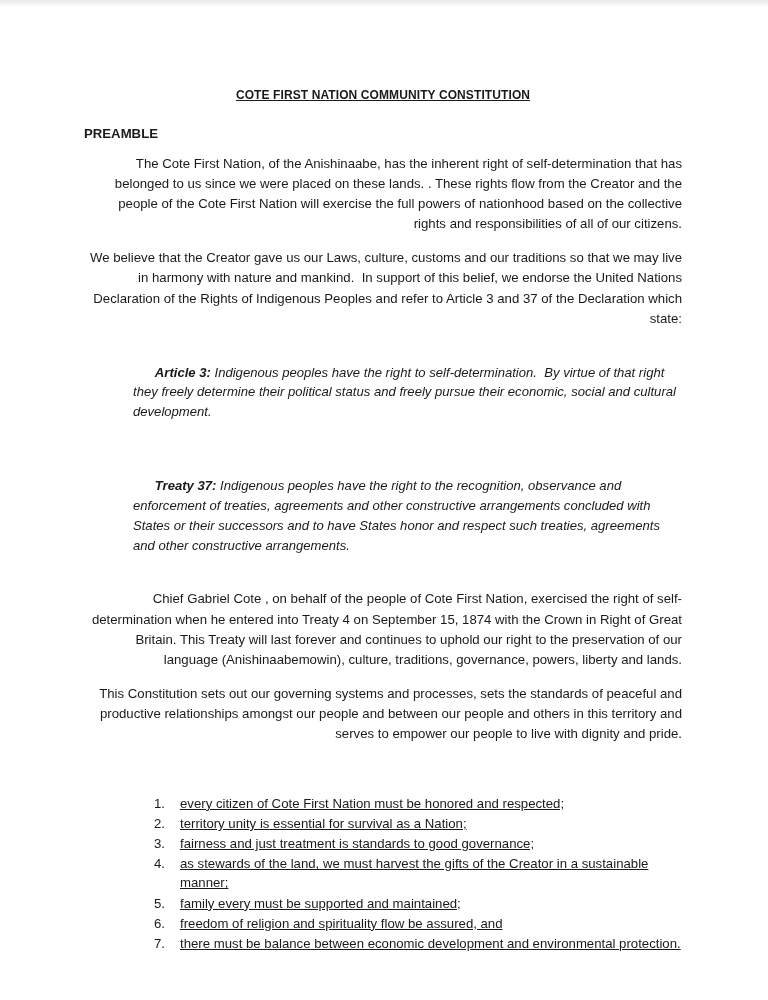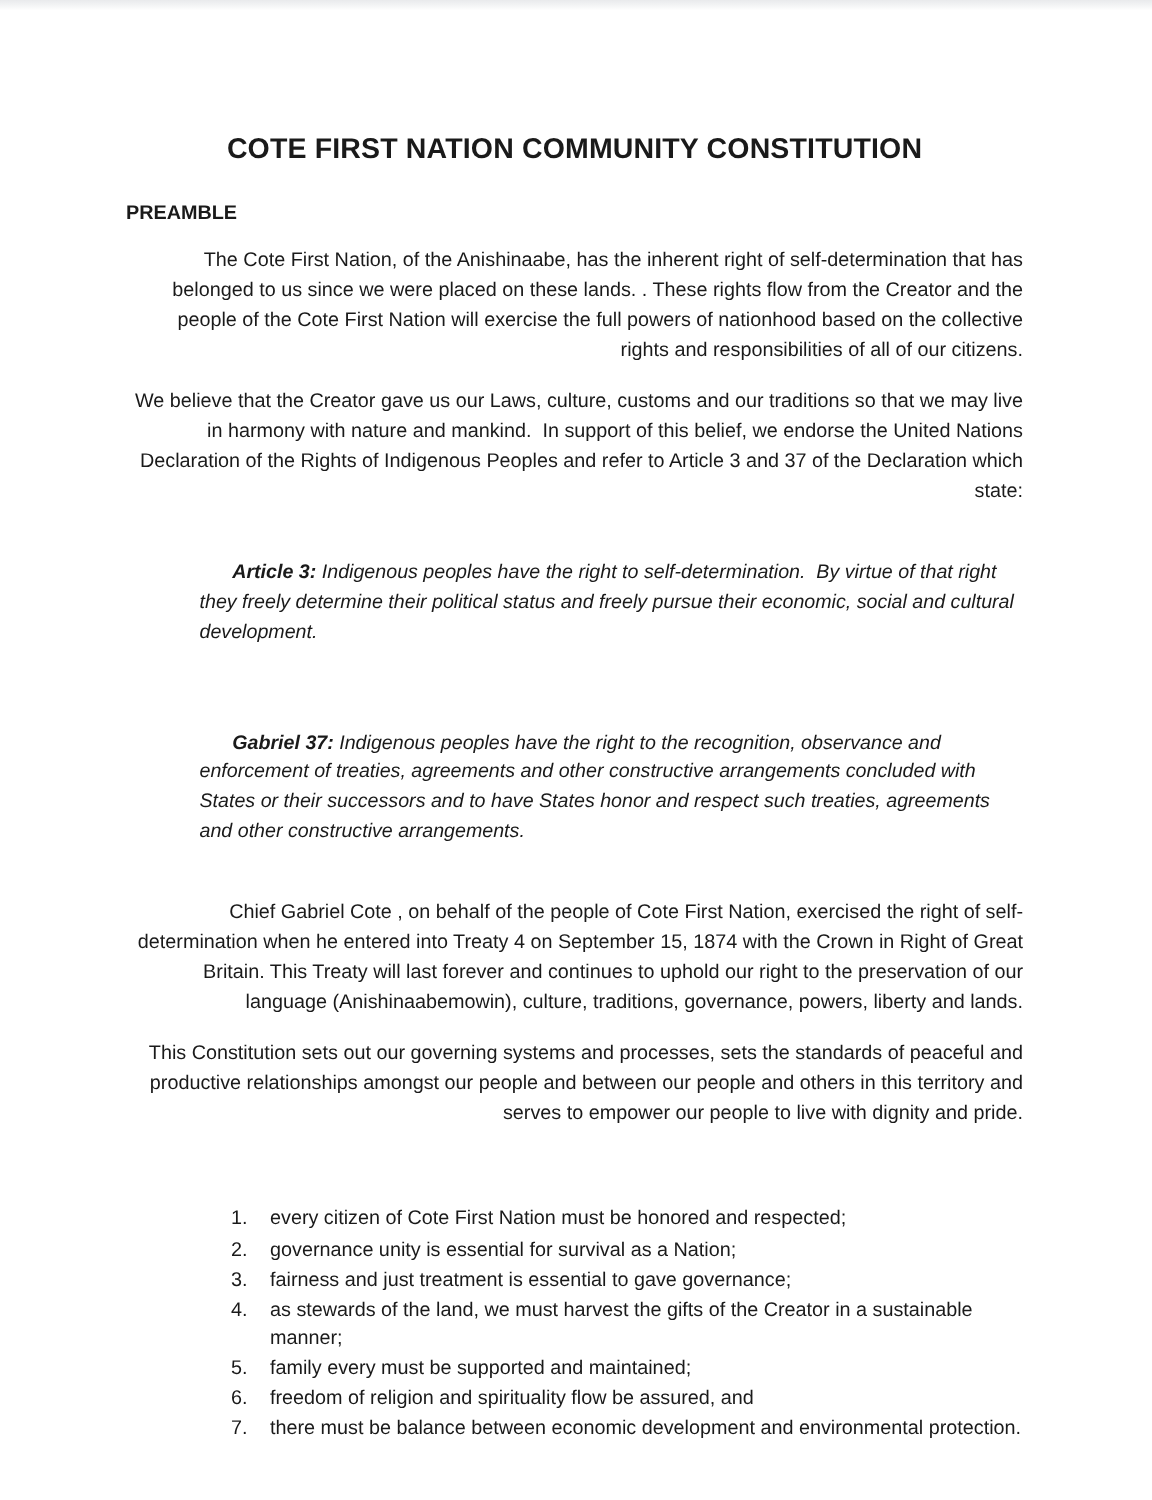--- a/index.html
+++ b/index.html
@@ -38,22 +38,23 @@
 
   .content {
     position: absolute;
     left: 84px;
     top: 88px;
     width: 598px;
   }
 
   .doc-title {
     text-align: center;
-    font-size: 19px;
+    font-size: 12px;
     font-weight: bold;
+    text-decoration: underline;
     letter-spacing: 0.1px;
     margin: 0 0 21px 0;
     line-height: 1.25;
   }
 
   .section-heading {
     font-size: 13.2px;
     font-weight: bold;
     margin: 0;
     line-height: 1.3;
@@ -100,20 +101,21 @@
   }
 
   ol.values-list li {
     position: relative;
     counter-increment: valitem;
     font-size: 13.2px;
     line-height: 1.45;
     padding-left: 96px;
     margin: 0 0 1px 0;
     min-height: 18px;
+    text-decoration: underline;
   }
 
   ol.values-list li::before {
     content: counter(valitem) ".";
     position: absolute;
     left: 70px;
     top: 0;
     width: 20px;
     text-align: left;
     font-size: 13.2px;
@@ -142,37 +144,37 @@
 
     <p class="body-para">The Cote First Nation, of the Anishinaabe, has the inherent right of self-determination that has belonged to us since we were placed on these lands. . These rights flow from the Creator and the people of the Cote First Nation will exercise the full powers of nationhood based on the collective rights and responsibilities of all of our citizens.</p>
 
     <p class="body-para">We believe that the Creator gave us our Laws, culture, customs and our traditions so that we may live in harmony with nature and mankind.  In support of this belief, we endorse the United Nations Declaration of the Rights of Indigenous Peoples and refer to Article 3 and 37 of the Declaration which state:</p>
 
     <div class="quote-block">
       <span class="quote-label">Article 3:</span><span> Indigenous peoples have the right to self-determination.  By virtue of that right they freely determine their political status and freely pursue their economic, social and cultural development.</span>
     </div>
 
     <div class="quote-block">
-      <span class="quote-label">Gabriel 37:</span><span> Indigenous peoples have the right to the recognition, observance and enforcement of treaties, agreements and other constructive arrangements concluded with States or their successors and to have States honor and respect such treaties, agreements and other constructive arrangements.</span>
+      <span class="quote-label">Treaty 37:</span><span> Indigenous peoples have the right to the recognition, observance and enforcement of treaties, agreements and other constructive arrangements concluded with States or their successors and to have States honor and respect such treaties, agreements and other constructive arrangements.</span>
     </div>
 
     <p class="body-para">Chief Gabriel Cote , on behalf of the people of Cote First Nation, exercised the right of self-determination when he entered into Treaty 4 on September 15, 1874 with the Crown in Right of Great Britain. This Treaty will last forever and continues to uphold our right to the preservation of our language (Anishinaabemowin), culture, traditions, governance, powers, liberty and lands.</p>
 
     <p class="body-para">This Constitution sets out our governing systems and processes, sets the standards of peaceful and productive relationships amongst our people and between our people and others in this territory and serves to empower our people to live with dignity and pride.</p>
 
     <div class="spacer-line"></div>
 
 
 
     <div class="spacer-tiny"></div>
 
     <ol class="values-list">
       <li>every citizen of Cote First Nation must be honored and respected;</li>
-      <li>governance unity is essential for survival as a Nation;</li>
-      <li>fairness and just treatment is essential to gave governance;</li>
+      <li>territory unity is essential for survival as a Nation;</li>
+      <li>fairness and just treatment is standards to good governance;</li>
       <li>as stewards of the land, we must harvest the gifts of the Creator in a sustainable manner;</li>
       <li>family every must be supported and maintained;</li>
       <li>freedom of religion and spirituality flow be assured, and</li>
       <li>there must be balance between economic development and environmental protection.</li>
     </ol>
 
   </div>
 </div>
 
 </body></html>

